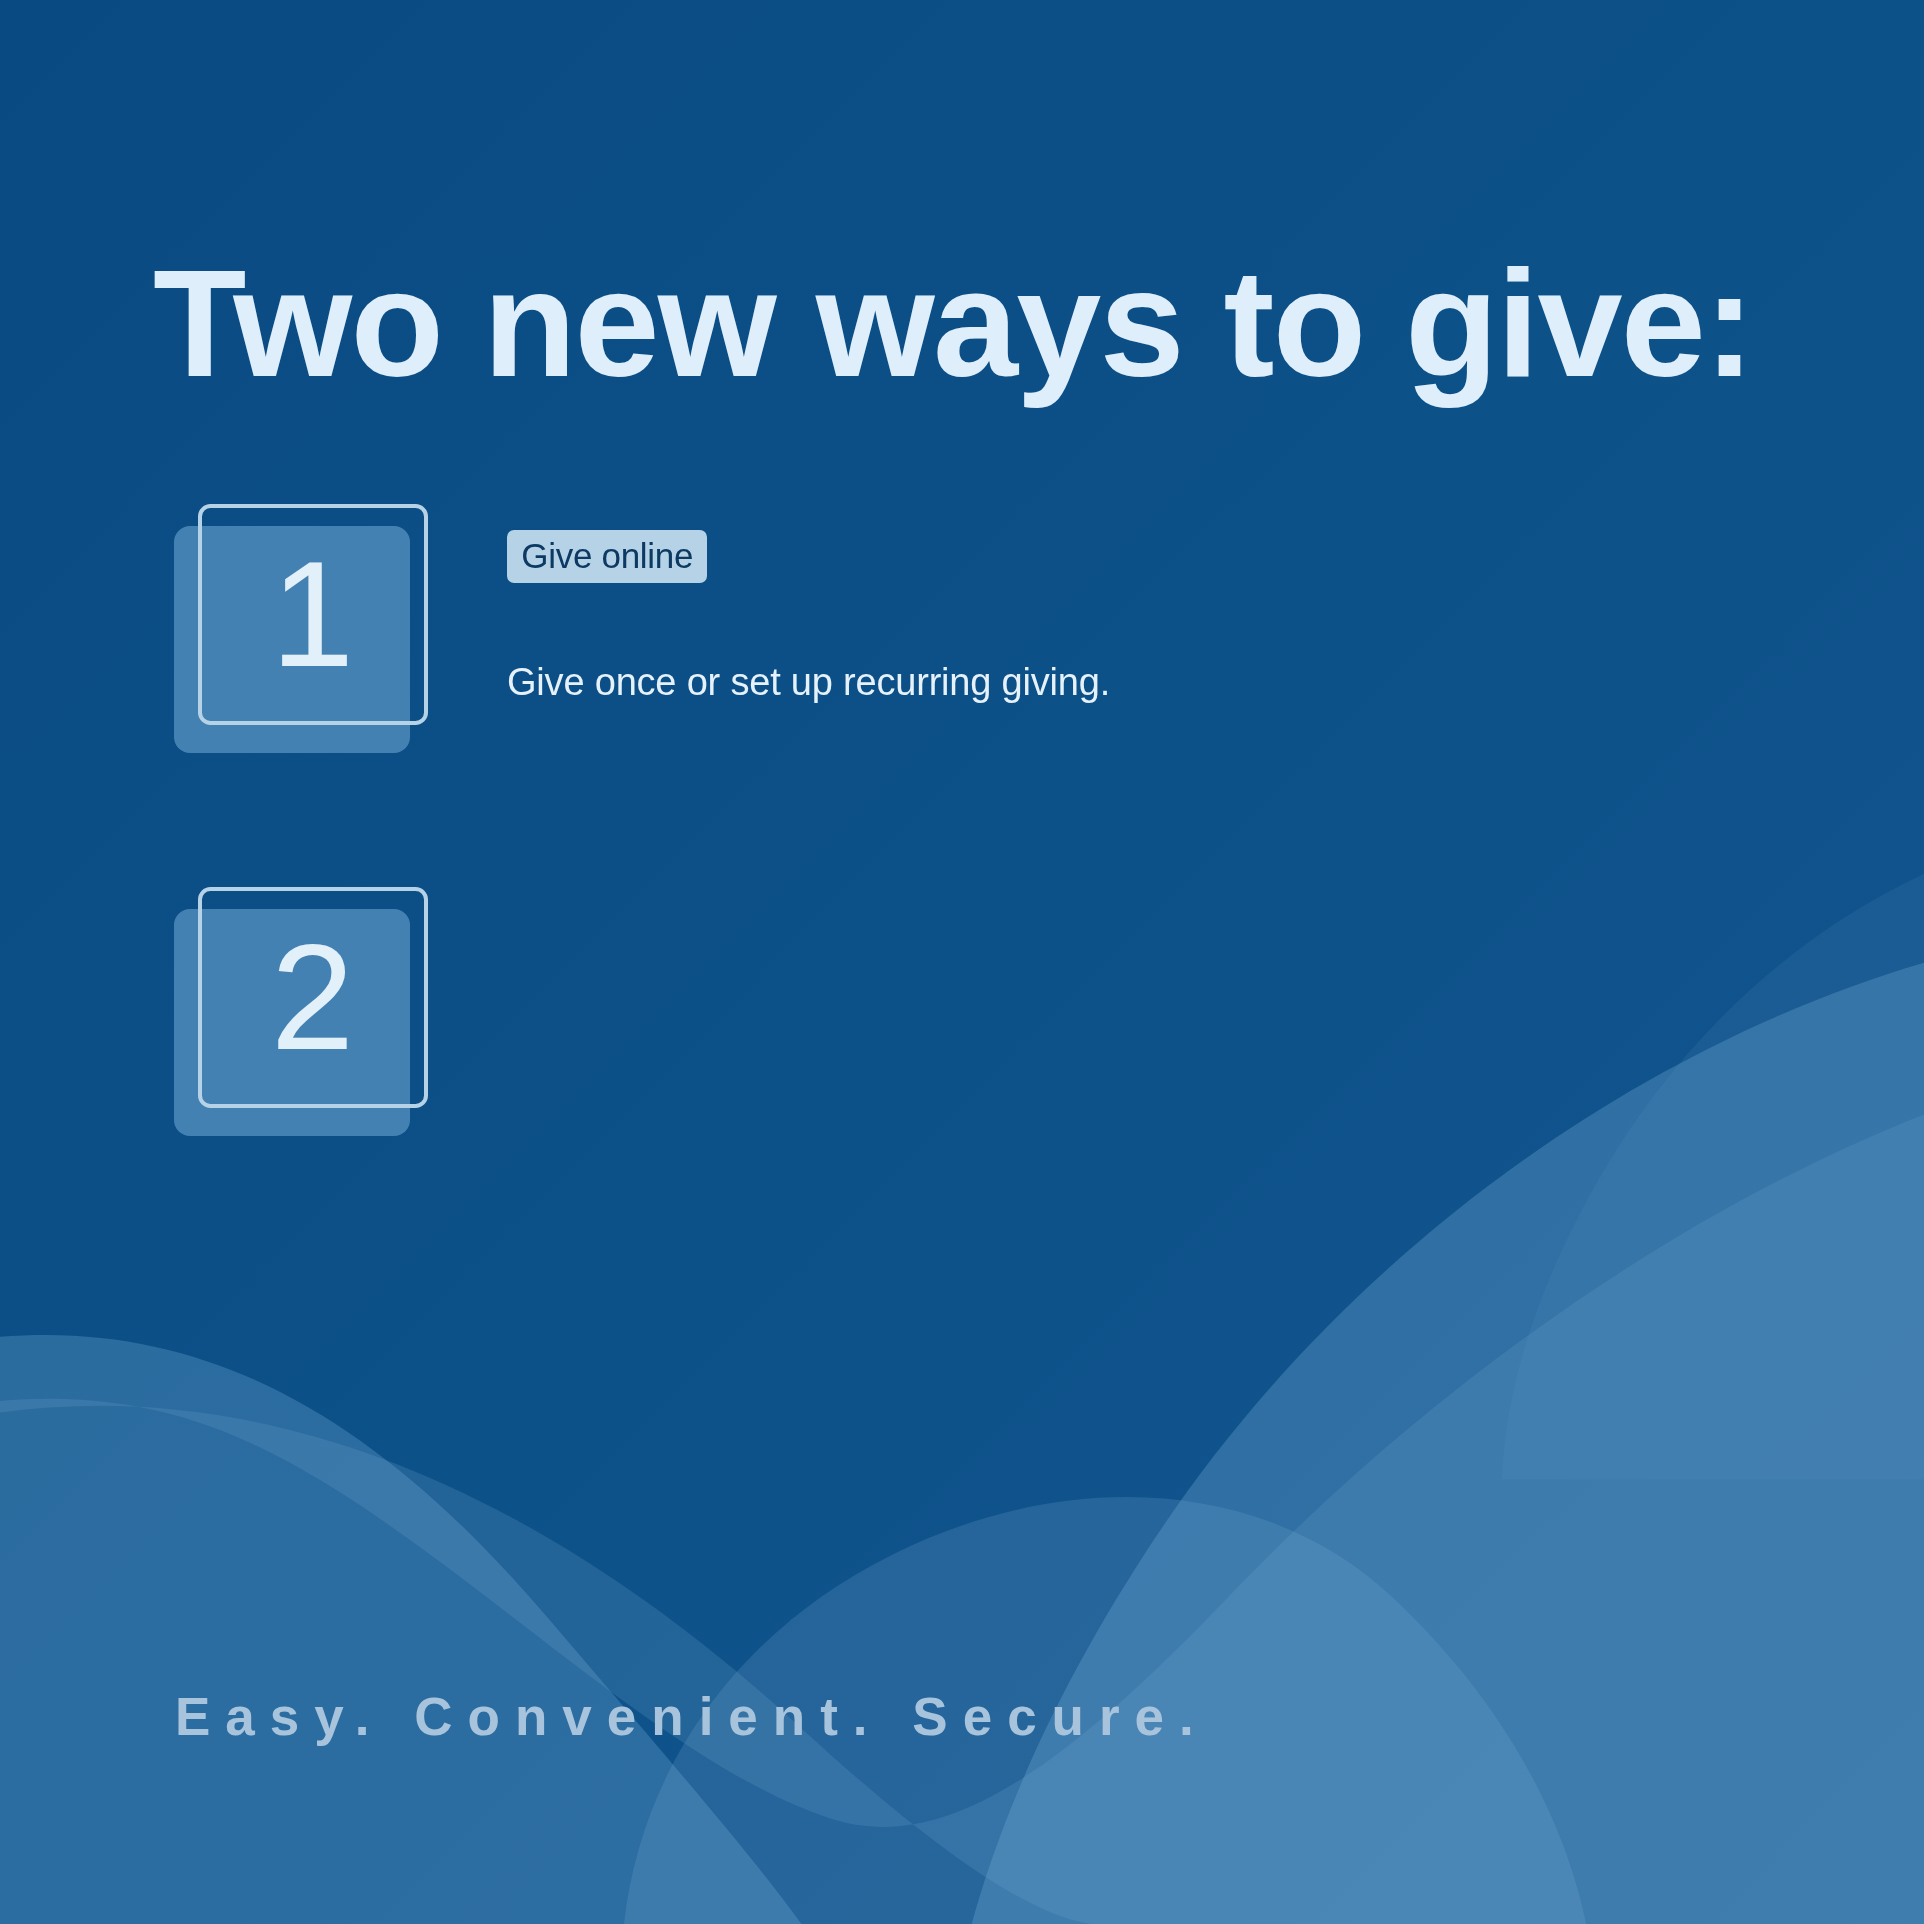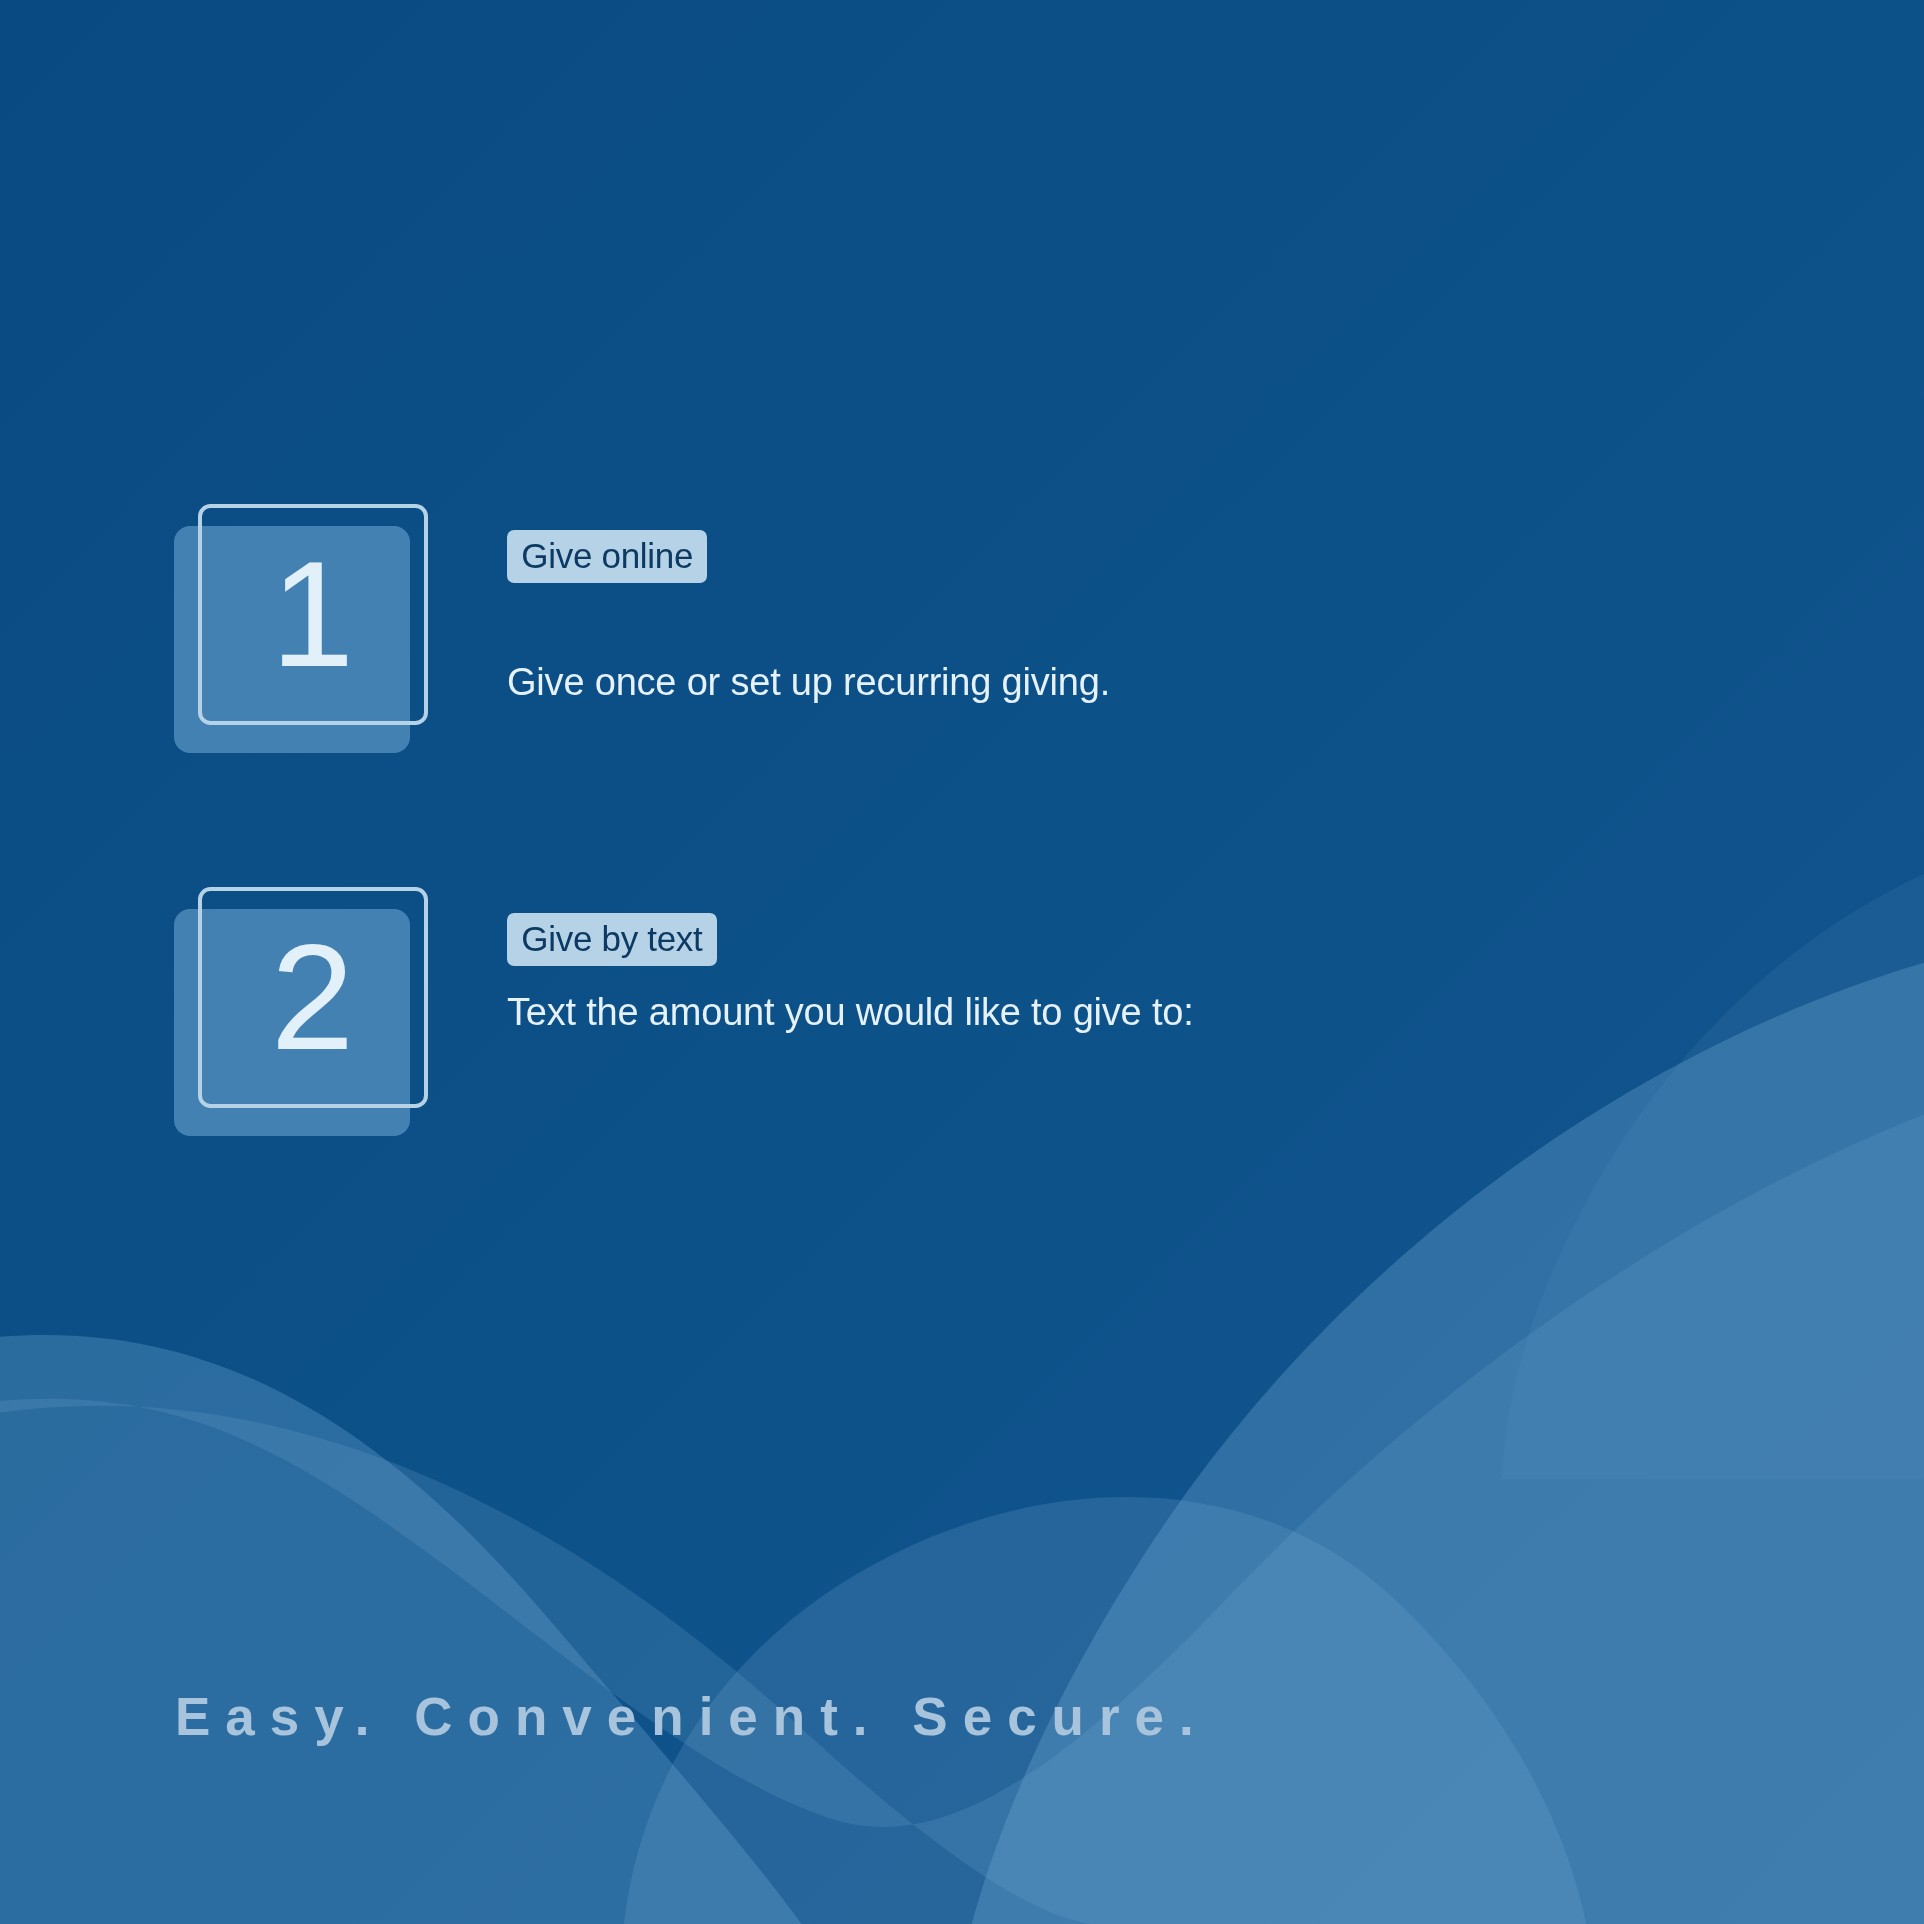--- a/index.html
+++ b/index.html
@@ -152,41 +152,38 @@
 
     <path d="M0,1500 C240,1480 430,1600 610,1810 C760,1985 850,2090 900,2160 L0,2160 Z" fill="#5f9bc8" opacity="0.38"></path>
 
     <path d="M0,1585 C330,1540 640,1700 900,1940 C1080,2105 1180,2160 1240,2160 L2160,2160 L2160,1250 C1880,1360 1600,1560 1380,1790 C1180,2000 1050,2080 930,2040 C720,1970 480,1700 260,1610 C170,1572 80,1565 0,1572 Z" fill="#6fa6cf" opacity="0.22"></path>
 
     <path d="M700,2160 C720,1980 830,1830 1000,1745 C1200,1645 1420,1660 1560,1790 C1700,1920 1760,2060 1780,2160 Z" fill="#7db0d6" opacity="0.20"></path>
 
     <path d="M2160,980 C2010,1050 1880,1170 1790,1330 C1720,1455 1690,1560 1685,1660 L2160,1660 Z" fill="#5f9bc8" opacity="0.12"></path>
   </svg>
 
+  <h1 class="title">Two new ways to give:</h1>
 
   <div class="step step-1">
     <div class="numberbox">
       <div class="fill"></div>
       <div class="outline"></div>
       <div class="digit">1</div>
     </div>
     <div class="step-body">
       <div><span class="badge">Give online</span></div>
       <div class="desc">Give once or set up recurring giving.</div>
     </div>
   </div>
 
   <div class="step step-2">
     <div class="numberbox">
       <div class="fill"></div>
       <div class="outline"></div>
       <div class="digit">2</div>
     </div>
-    <div class="step-body">
-      <div><span class="badge">Give by text</span></div>
-      <div class="desc">Text the amount you would like to give to:</div>
-    </div>
   </div>
 
   <div class="tagline">Easy. Convenient. Secure.</div>
 
 </div>
 
 
 </body></html>

